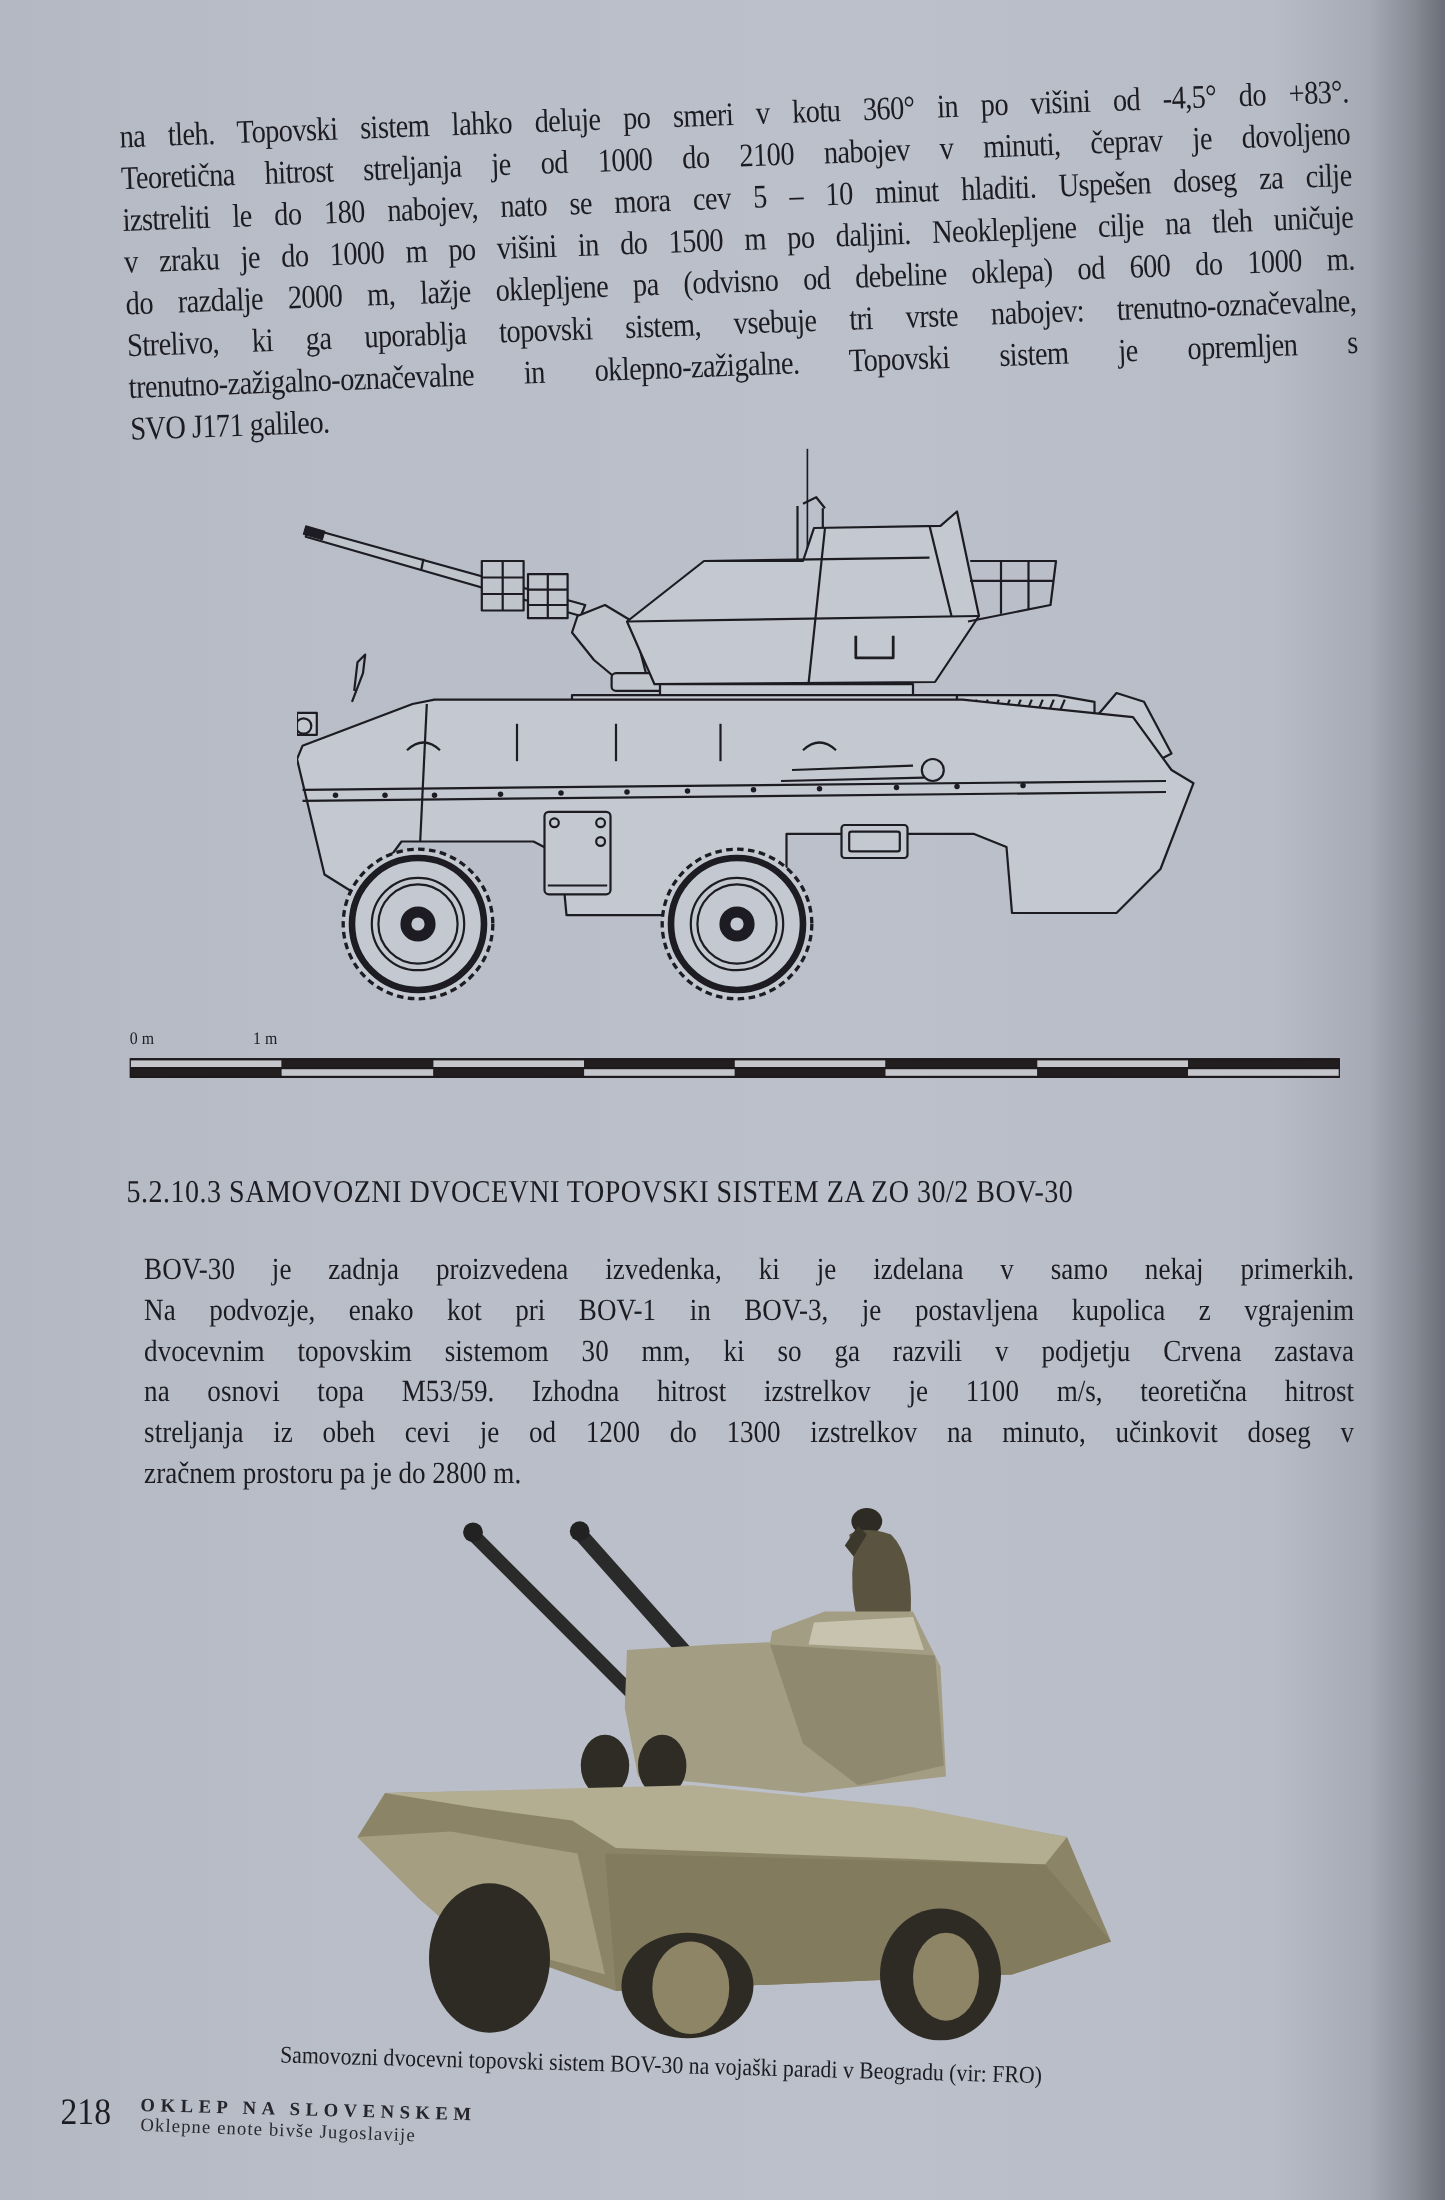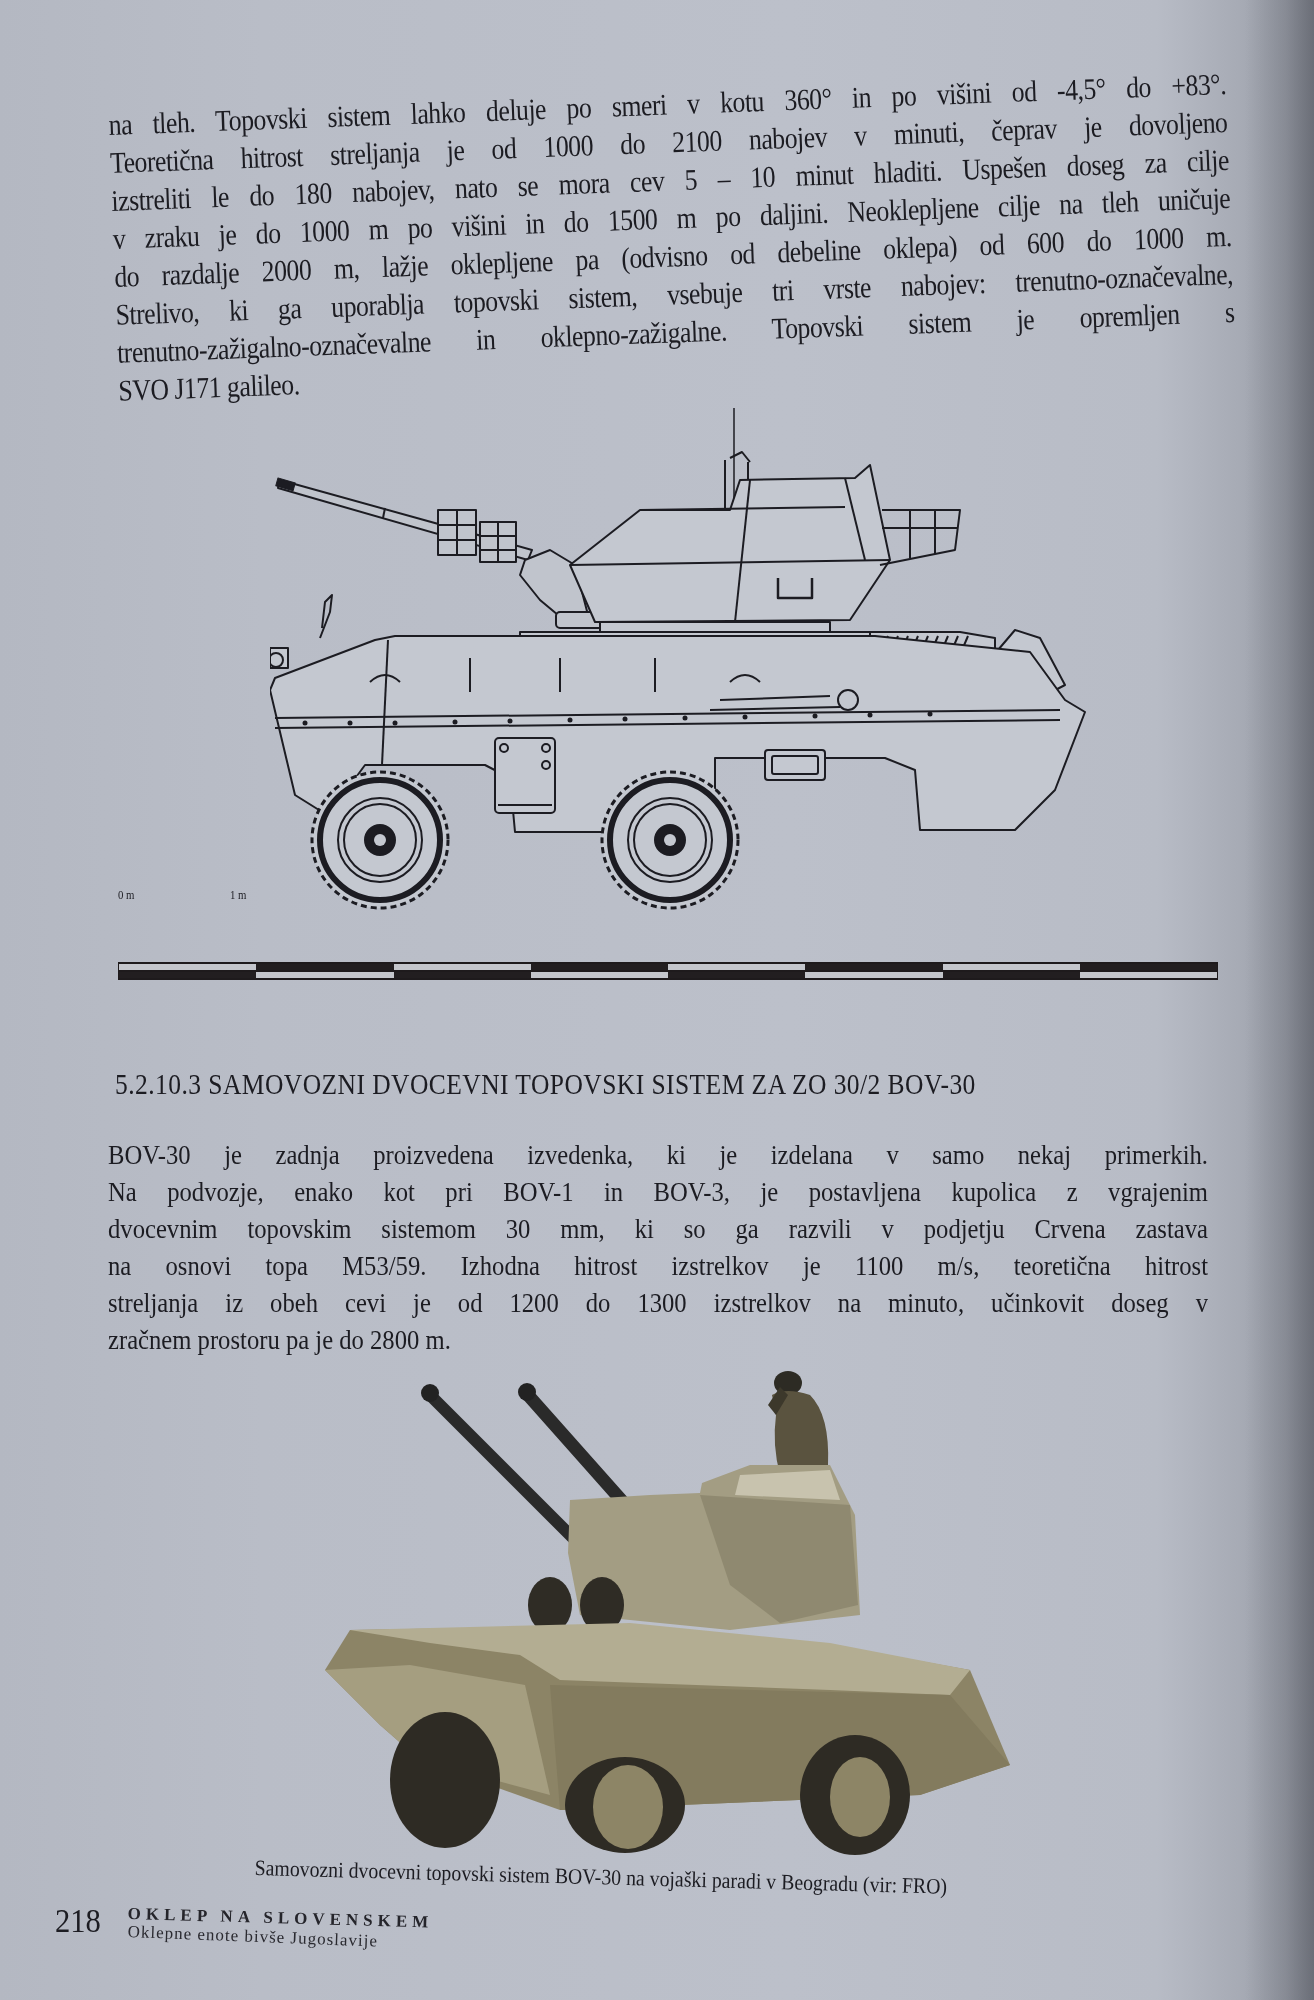--- a/index.html
+++ b/index.html
@@ -20,36 +20,36 @@
   }
   .para1 .line {
     display: block; white-space: nowrap; font-size: 30px; line-height: 38px;
     letter-spacing: -0.6px; transform: scaleX(0.86); transform-origin: 0 50%;
     width: 1300px;
   }
   .para1 .line.just { text-align: justify; text-align-last: justify; }
   .drawing {
     position: absolute; left: 270px; top: 400px; width: 860px; height: 550px;
   }
-  .scale-labels { position: absolute; left: 118px; top: 888px; width: 300px; height: 24px; font-size: 12px; }
+  .scale-labels { position: absolute; left: 118px; top: 936px; width: 300px; height: 24px; font-size: 16px; }
   .scale-labels span { position: absolute; top: 0; transform: scaleX(0.9); transform-origin: 0 50%; }
   .scale-bar {
     position: absolute; left: 118px; top: 962px; width: 1100px; height: 18px;
     background: #1e1a1c; border: 1px solid #1e1a1c; box-sizing: border-box;
     display: grid; grid-template-columns: repeat(8, 1fr); grid-template-rows: 1fr 1fr;
   }
   .scale-bar div { margin: 1px 0; }
   .scale-bar .w { background: #c4c6cc; }
   .scale-bar .b { background: #221e20; }
   .heading {
     position: absolute; left: 115px; top: 1068px; width: 1100px;
     font-size: 29px; letter-spacing: 0.5px; white-space: nowrap;
     transform: scaleX(0.88); transform-origin: 0 50%;
   }
-  .para2 { position: absolute; left: 108px; top: 1136px; width: 1100px; }
+  .para2 { position: absolute; left: 131px; top: 1136px; width: 1100px; }
   .para2 .line {
     display: block; white-space: nowrap; font-size: 28px; line-height: 37px;
     text-align: justify; text-align-last: justify; width: 1250px;
     transform: scaleX(0.88); transform-origin: 0 50%;
   }
   .para2 .line.last { text-align-last: left; }
   .photo { position: absolute; left: 310px; top: 1365px; width: 720px; height: 490px; }
   .caption {
     position: absolute; left: 255px; top: 1855px; white-space: nowrap;
     font-size: 22px; transform: rotate(1.55deg) scaleX(0.9); transform-origin: 0 0;

